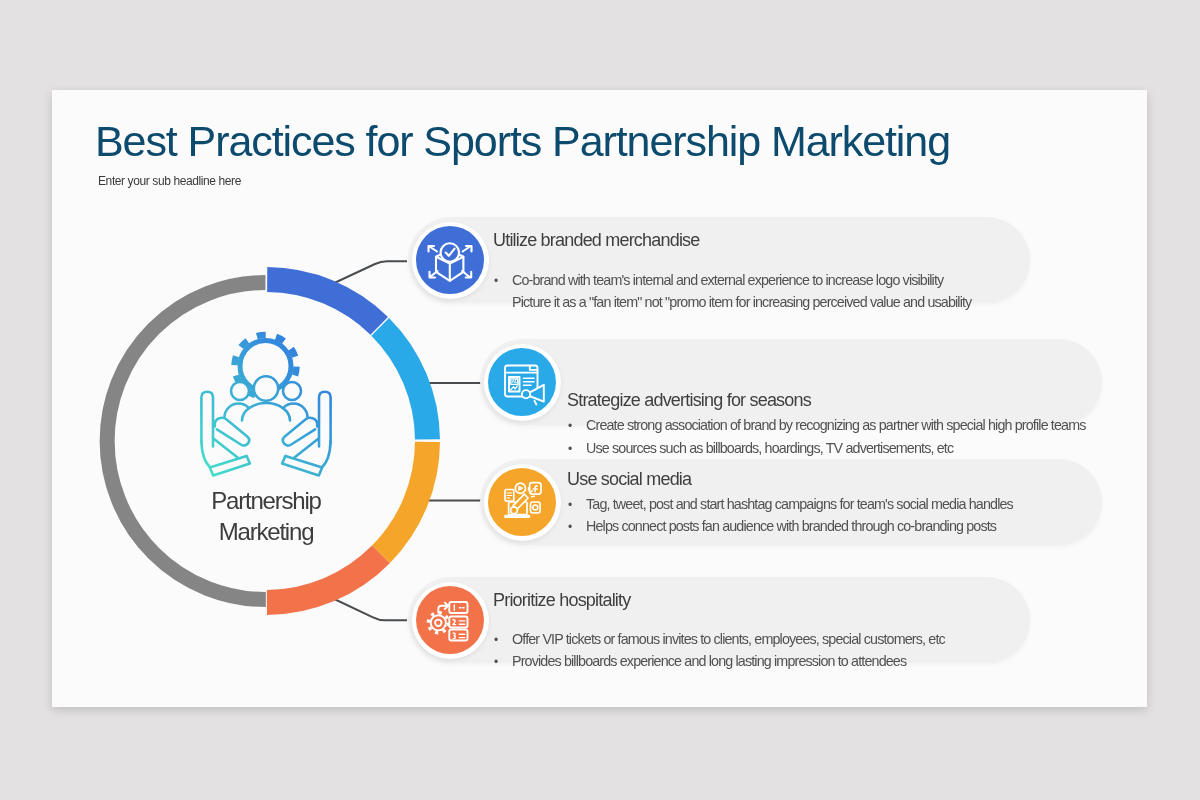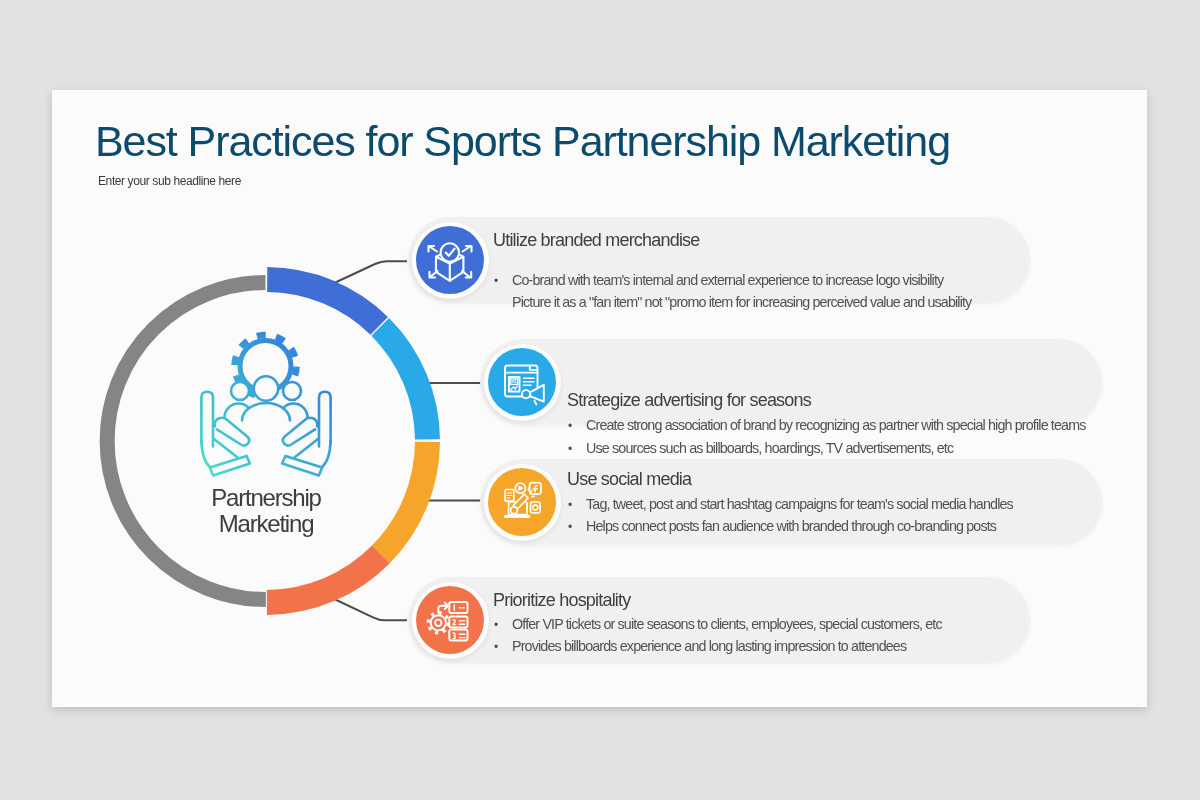--- a/index.html
+++ b/index.html
@@ -13,21 +13,21 @@
   .card{position:absolute;background:#f0f0f1;border-radius:43px;width:622px;height:86px;box-shadow:0 2px 4px rgba(0,0,0,0.04);}
   .whitering{position:absolute;width:77px;height:77px;border-radius:50%;background:#ffffff;box-shadow:0 2px 5px rgba(0,0,0,0.07);}
   .ccirc{position:absolute;width:68px;height:68px;border-radius:50%;}
   .ctext{position:absolute;}
   .ctitle{font-size:18px;color:#3f3f3f;margin:0 0 1px 0;letter-spacing:-0.8px;}
   .crow{display:flex;font-size:14.3px;color:#515151;line-height:21.2px;letter-spacing:-0.85px;}
   .crow .dot{width:18px;flex:0 0 18px;text-align:left;padding-left:1px;letter-spacing:0;}
   .crow .dot span{font-size:12px;}
   .crow .txt{flex:1;white-space:nowrap;}
   #centerlabel{position:absolute;left:64px;top:394.5px;width:300px;text-align:center;
-        font-size:24px;color:#3d3d3d;line-height:26px;letter-spacing:-1.2px;}
+        font-size:24px;color:#3d3d3d;line-height:31px;letter-spacing:-1.2px;}
   svg.lay{position:absolute;left:0;top:0;}
 </style>
 </head>
 <body>
 <div id="slide">
   <div id="title">Best Practices for Sports Partnership Marketing</div>
   <div id="subtitle">Enter your sub headline here</div>
   <div id="centerlabel">Partnership<br>Marketing</div>
 </div>
 
@@ -121,24 +121,24 @@
       </div>
     <div class="crow">
         <div class="dot"><span>•</span></div>
         <div class="txt">Helps connect posts fan audience with branded through co-branding posts</div>
       </div>
   </div>
 </div>
 
 <div class="card" style="left:408px;top:577px;">
   <div class="ctext" style="left:85px;top:13px;width:530px;">
-    <div class="ctitle" style="margin-bottom:3px;">Prioritize hospitality</div>
-    <div class="crow">
-        <div class="dot"><span>•</span></div>
-        <div class="txt">Offer VIP tickets or suite seasons to clients, employees, special customers, etc</div>
+    <div class="ctitle" style="margin-bottom:18px;">Prioritize hospitality</div>
+    <div class="crow">
+        <div class="dot"><span>•</span></div>
+        <div class="txt">Offer VIP tickets or famous invites to clients, employees, special customers, etc</div>
       </div>
     <div class="crow">
         <div class="dot"><span>•</span></div>
         <div class="txt">Provides billboards experience and long lasting impression to attendees</div>
       </div>
   </div>
 </div>
 
 <div class="whitering" style="left:411.5px;top:221.5px;"></div>
 <div class="ccirc" style="left:416px;top:226px;background:#3e6ed6;"></div>

